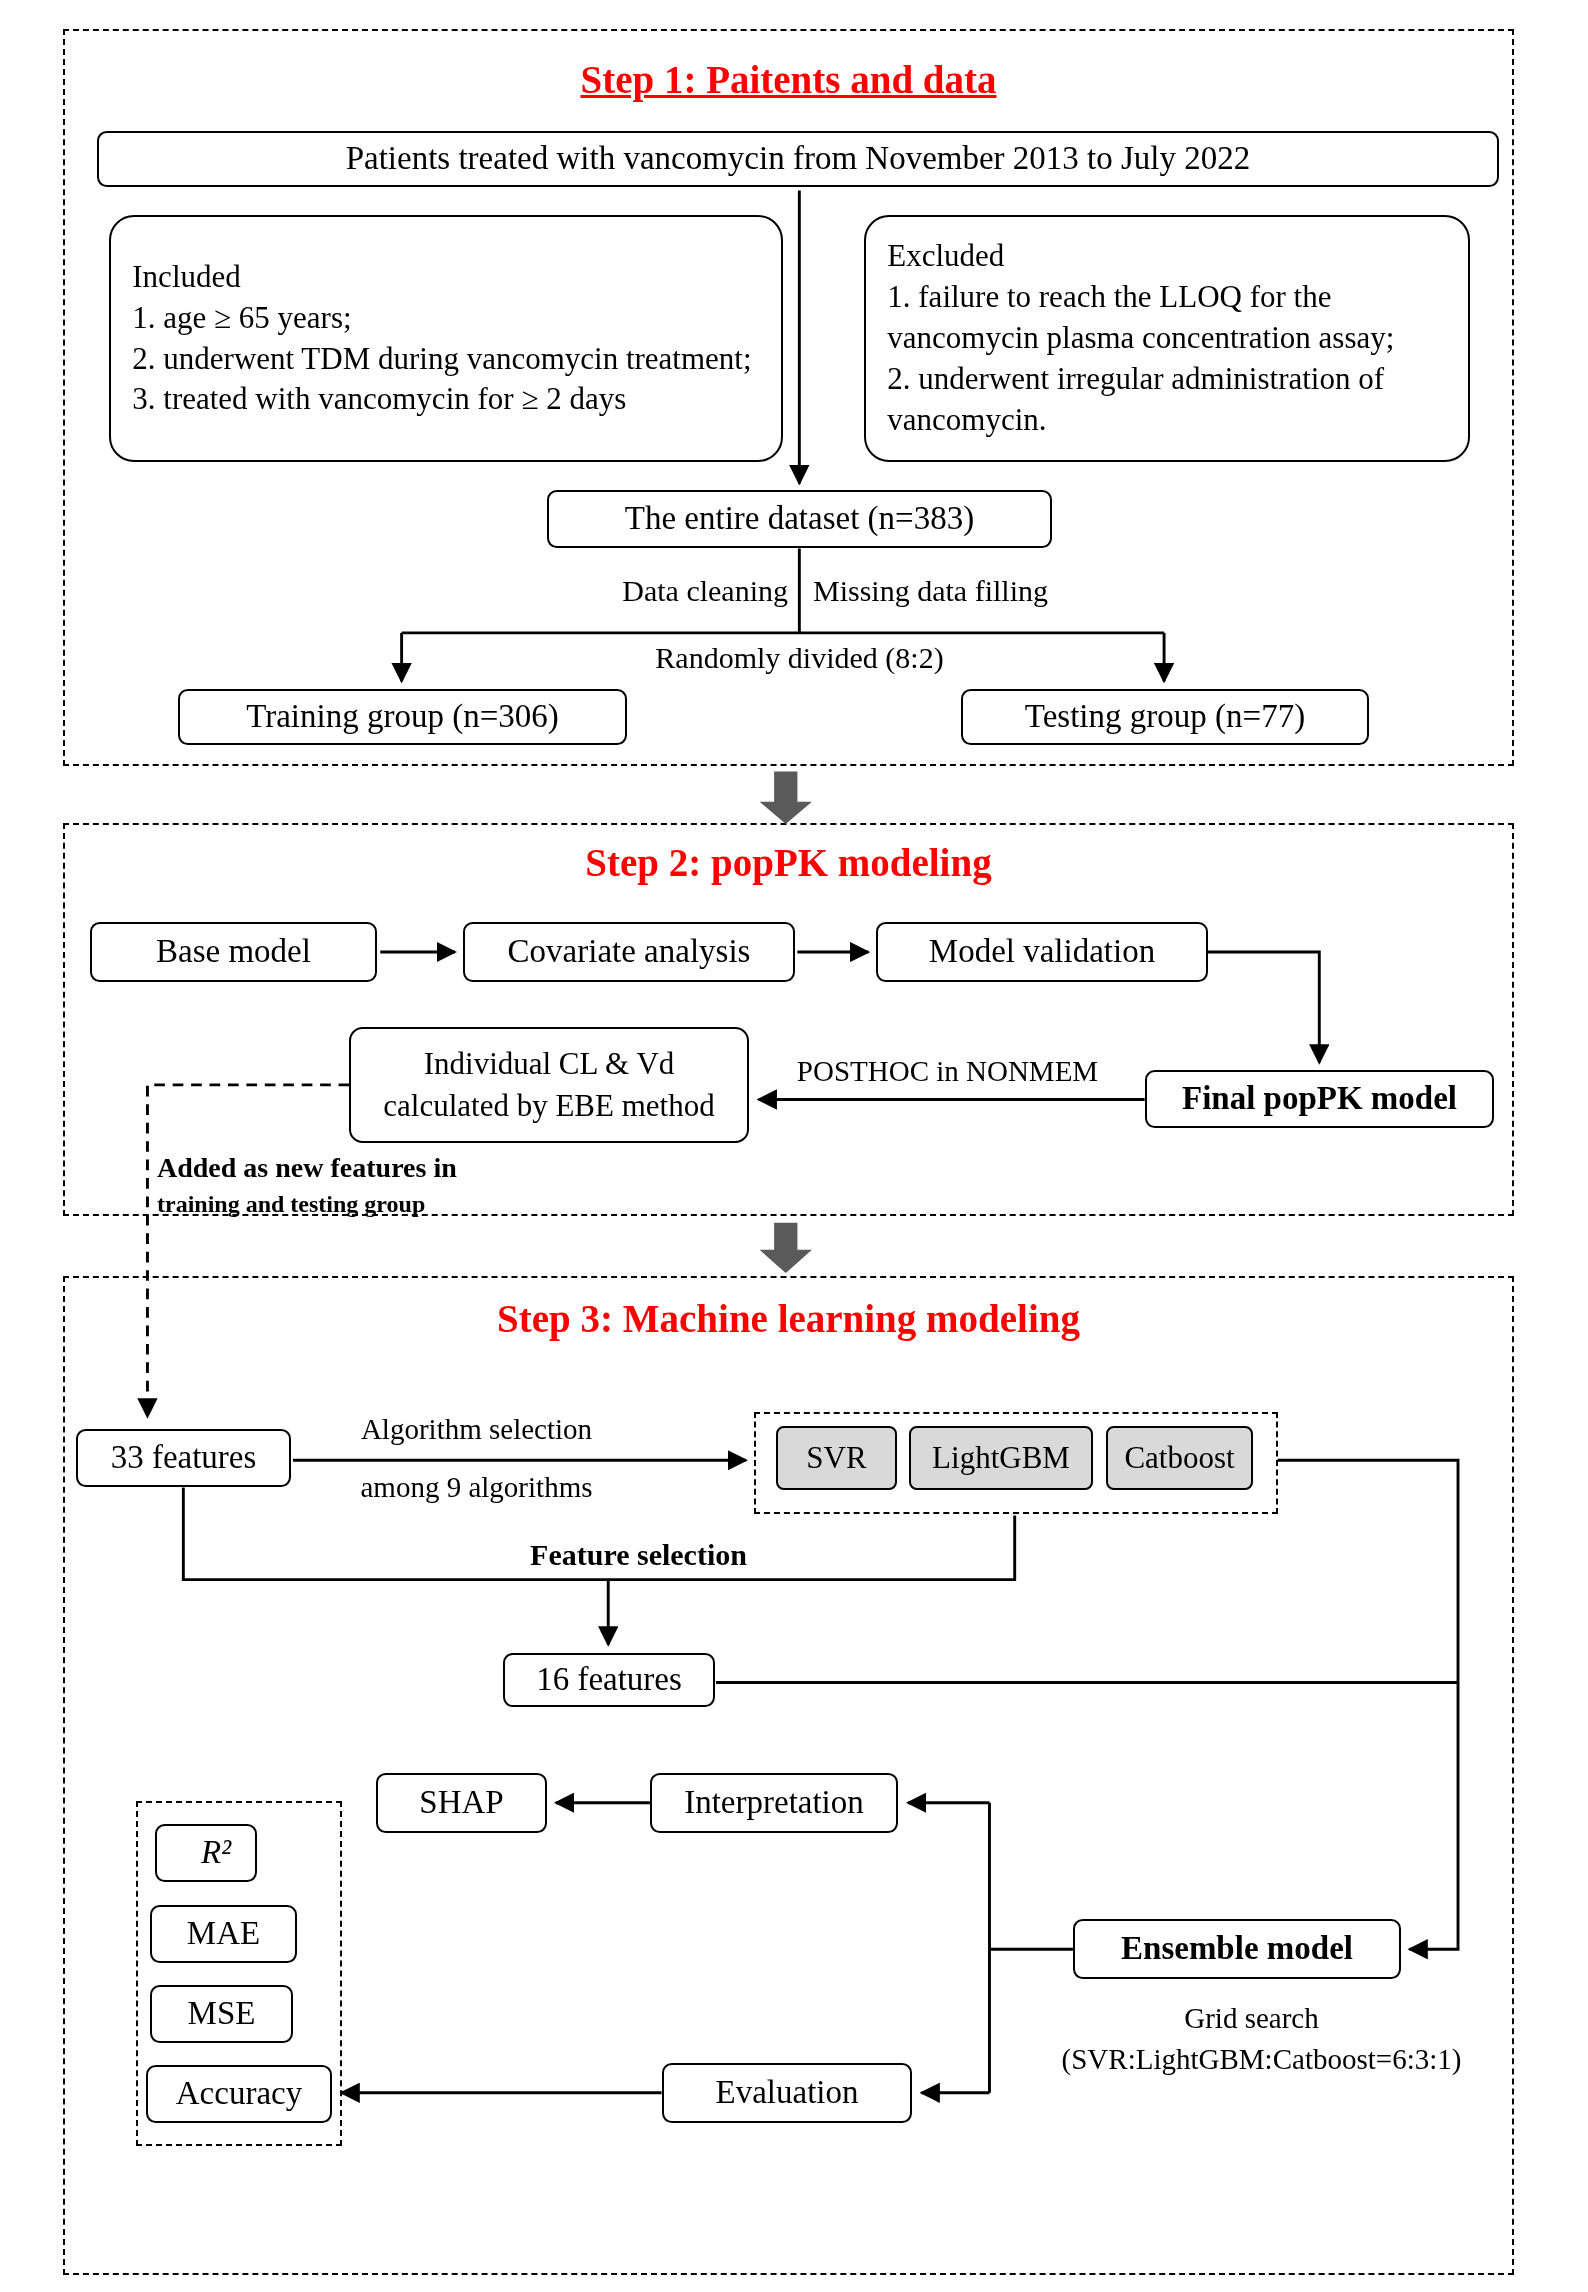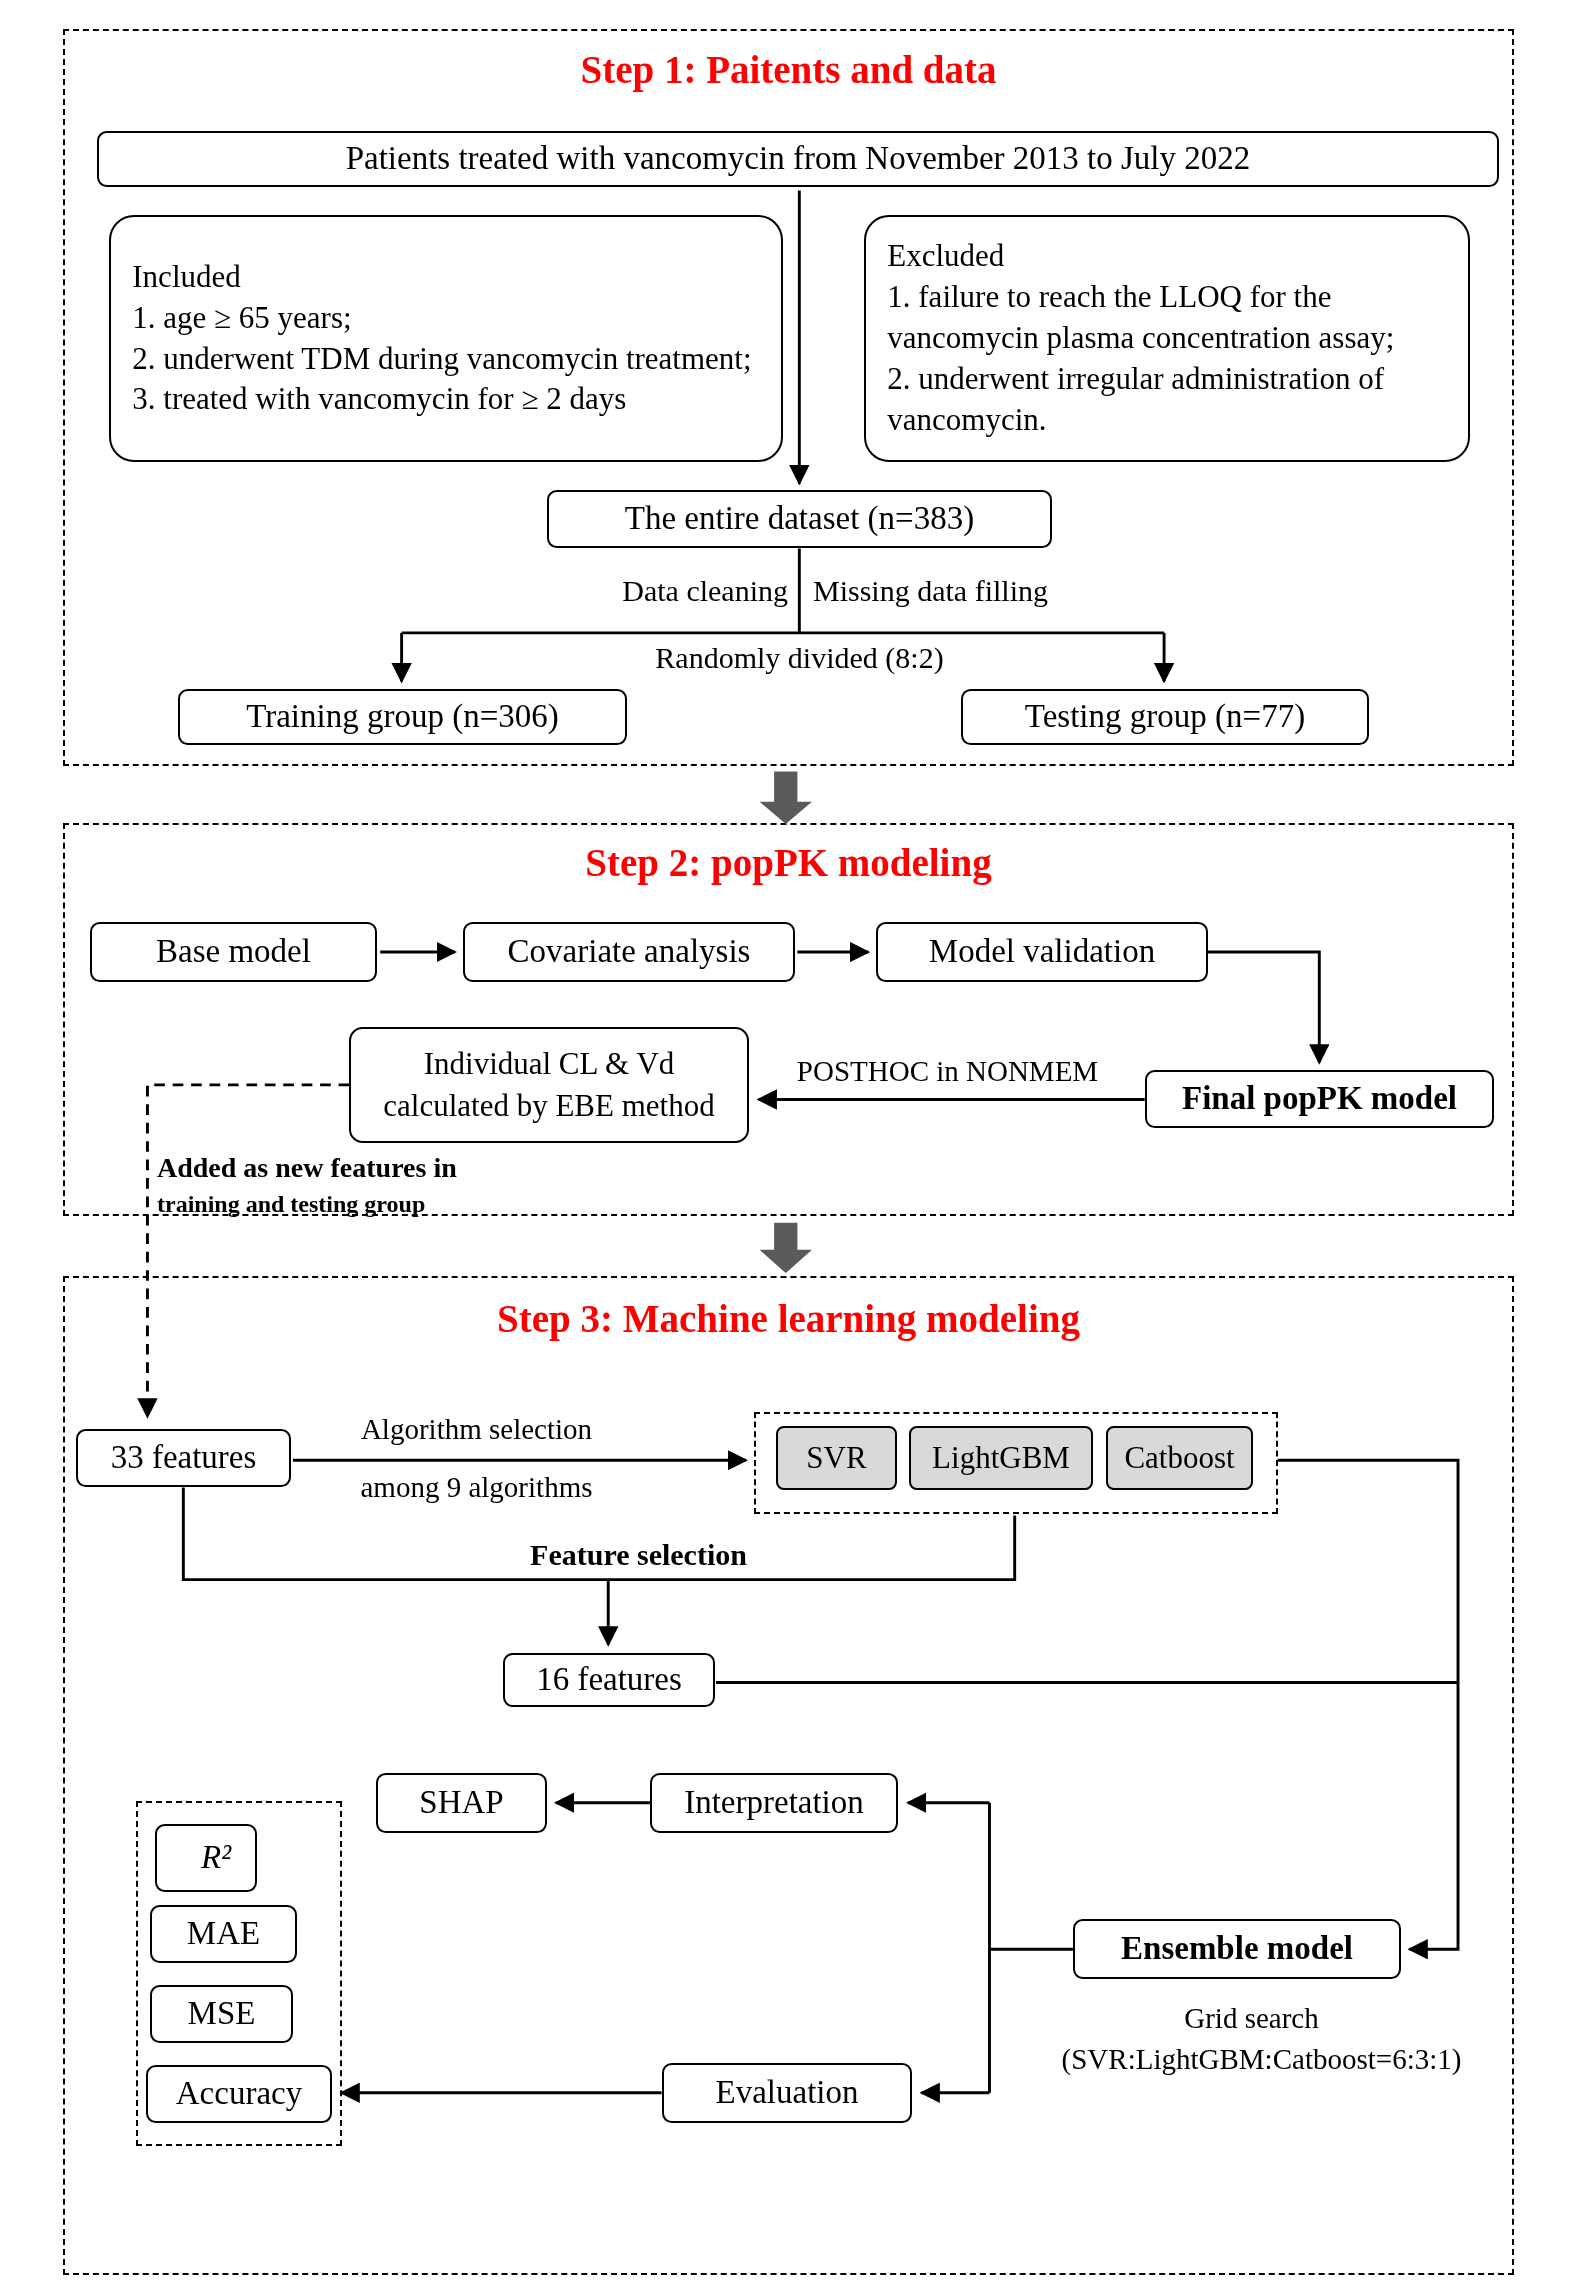--- a/index.html
+++ b/index.html
@@ -78,21 +78,21 @@
       <path d="M1020,1858 H936" marker-end="url(#arrow)"></path>
       <path d="M1020,2157 H950" marker-end="url(#arrow)"></path>
       <path d="M670,1858 H573" marker-end="url(#arrow)"></path>
       <path d="M682,2157 H352" marker-end="url(#arrow)"></path>
     </g>
 
     <polygon points="798,795 822,795 822,826 837,826 810,849 783,826 798,826" fill="#5a5a5a"></polygon>
     <polygon points="798,1260 822,1260 822,1288 837,1288 810,1312 783,1288 798,1288" fill="#5a5a5a"></polygon>
   </svg>
 
-  <div class="title" style="left:63px;top:47px;width:1451px;">Step 1: Paitents and data</div>
+  <div class="title" style="left:63px;top:57px;width:1451px;text-decoration:underline;">Step 1: Paitents and data</div>
 
   <div class="box" style="left:97px;top:131px;width:1402px;height:56px;">Patients treated with vancomycin from November 2013 to July 2022</div>
 
   <div class="rbox" style="left:109px;top:215px;width:674px;height:247px;">
     <div>Included</div>
     <div>1. age ≥ 65 years;</div>
     <div>2. underwent TDM during vancomycin treatment;</div>
     <div>3. treated with vancomycin for ≥ 2 days</div>
   </div>
 
@@ -148,19 +148,19 @@
   <div class="box" style="left:376px;top:1773px;width:171px;height:60px;">SHAP</div>
   <div class="box" style="left:650px;top:1773px;width:248px;height:60px;">Interpretation</div>
 
   <div class="box bold" style="left:1073px;top:1919px;width:328px;height:60px;">Ensemble model</div>
   <div class="label" style="left:1106px;top:2001px;width:291px;text-align:center;font-size:29px;">Grid search</div>
   <div class="label" style="left:1009px;top:2042px;width:505px;text-align:center;font-size:29px;">(SVR:LightGBM:Catboost=6:3:1)</div>
 
   <div class="box" style="left:662px;top:2063px;width:250px;height:60px;">Evaluation</div>
 
   <div class="dashedbox" style="left:136px;top:1801px;width:206px;height:345px;"></div>
-  <div class="box italic" style="left:155px;top:1824px;width:102px;height:68px;padding-left:20px;">R²</div>
+  <div class="box italic" style="left:155px;top:1824px;width:102px;height:58px;padding-left:20px;">R²</div>
   <div class="box" style="left:150px;top:1905px;width:147px;height:58px;">MAE</div>
   <div class="box" style="left:150px;top:1985px;width:143px;height:58px;">MSE</div>
   <div class="box" style="left:146px;top:2065px;width:186px;height:58px;">Accuracy</div>
 
 </div>
 
 
 </body></html>

